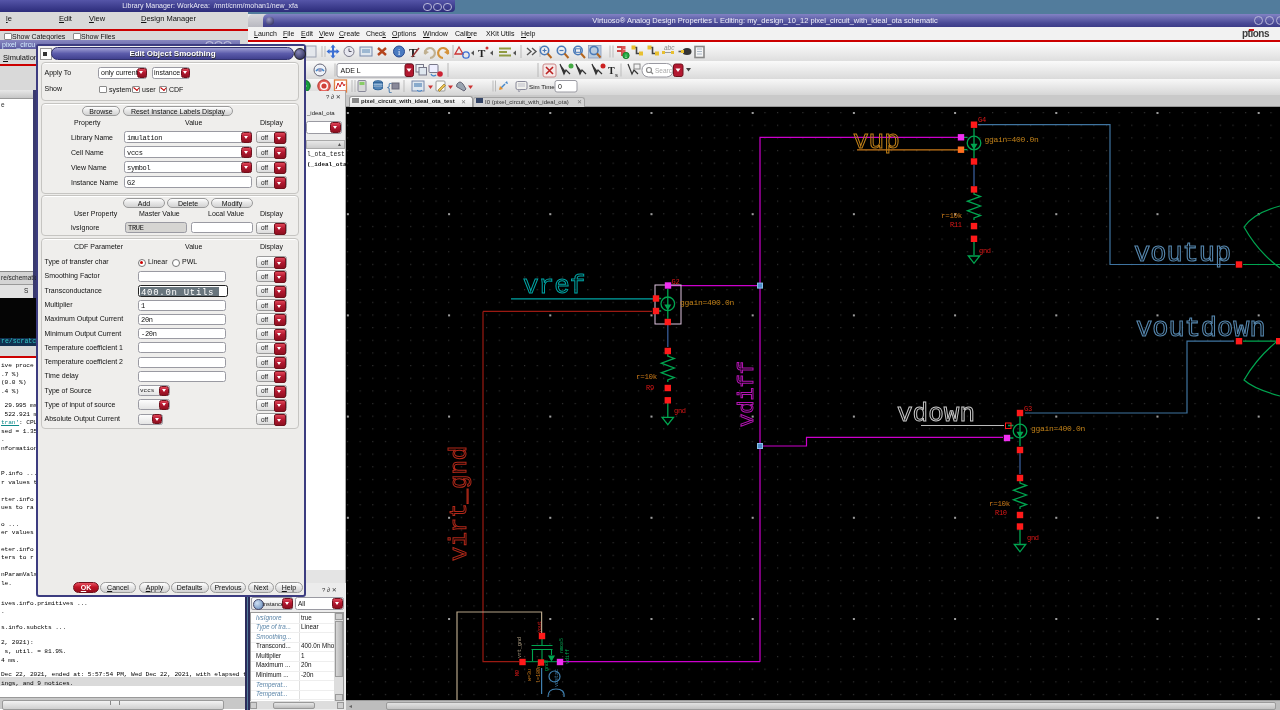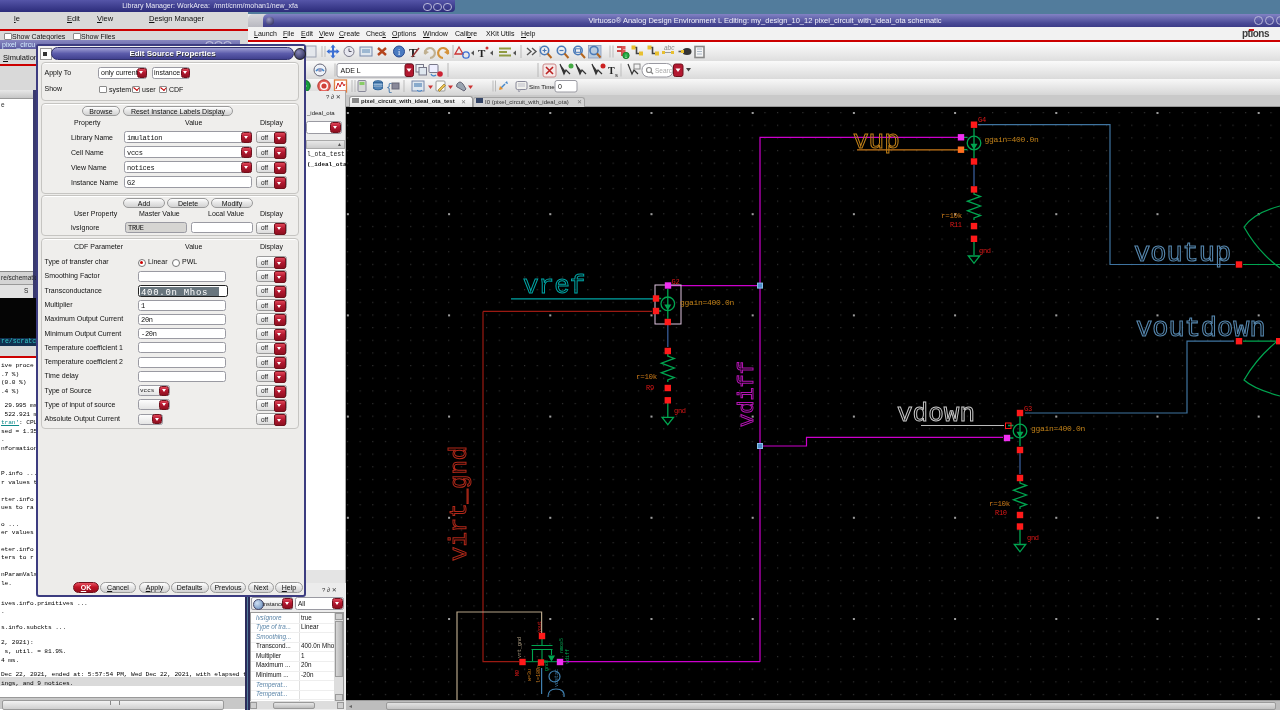--- a/index.html
+++ b/index.html
@@ -29,21 +29,21 @@
 </style></head>
 <body>
 
 <div class="ab" id="lm" style="left:0;top:0;width:455px;height:12px;background:linear-gradient(#5555a8,#2c2c7a);border-radius:0 0 4px 0;"></div>
 <div class="ab" style="left:80px;top:2px;width:260px;font-size:7px;color:#e8e8f4;text-align:center;white-space:nowrap;">Library Manager: WorkArea:&nbsp; /mnt/cnm/mohan1/new_xfa</div>
 <div class="ab" style="left:423px;top:2.5px;width:6.5px;height:6.5px;border:1px solid #b8b8d8;border-radius:50%;"></div>
 <div class="ab" style="left:433px;top:2.5px;width:6.5px;height:6.5px;border:1px solid #b8b8d8;border-radius:50%;"></div>
 <div class="ab" style="left:443px;top:2.5px;width:6.5px;height:6.5px;border:1px solid #b8b8d8;border-radius:50%;"></div>
 
 <div class="ab" style="left:0;top:12px;width:248px;height:32px;background:#d9d9d9;"></div>
-<div class="ab" style="left:12px;top:13.5px;width:248px;height:11px;font-size:7.5px;color:#111;">
+<div class="ab" style="left:4px;top:13.5px;width:248px;height:11px;font-size:7.5px;color:#111;">
  <span style="position:absolute;left:2px;"><u>l</u>e</span>
  <span style="position:absolute;left:55px;"><u>E</u>dit</span>
  <span style="position:absolute;left:85px;"><u>V</u>iew</span>
  <span style="position:absolute;left:137px;"><u>D</u>esign Manager</span>
  <span style="position:absolute;left:252px;"><u>H</u>elp</span>
 </div>
 <div class="ab" style="left:0;top:29px;width:248px;height:2px;background:#cc0000;"></div>
 <div class="cb" style="left:4px;top:32.5px;"></div>
 <div class="lbl" style="left:12px;top:32.5px;">Show Categories</div>
 <div class="cb" style="left:73px;top:32.5px;"></div>
@@ -106,21 +106,21 @@
 <div class="ab mtxt" style="left:1px;top:679.5px;">ings, and 9 notices.</div>
 <div class="ab" style="left:0;top:697px;width:245px;height:11px;background:#c8c8c8;border-top:1px solid #999;">
  <div class="ab" style="left:2px;top:1.5px;width:220px;height:8px;background:linear-gradient(#f2f2f2,#cfcfcf);border:1px solid #9a9a9a;border-radius:2px;"></div>
  <div class="ab" style="left:110px;top:3px;width:8px;height:4px;border-left:1px solid #888;border-right:1px solid #888;"></div>
 </div>
 
 <div class="ab" id="vw" style="left:248px;top:14px;width:1032px;height:696px;background:#ececec;"></div>
 <div class="ab" style="left:248px;top:14px;width:1032px;height:12.5px;background:linear-gradient(#d8d8dc,#b8b8c0);border-radius:5px 0 0 0;"></div>
 <div class="ab" style="left:263px;top:14px;width:1017px;height:12.5px;background:linear-gradient(#8282c4,#4a4a96 70%,#3c3c88);border-radius:5px 0 0 0;border-bottom:1px solid #26265e;"></div>
 <div class="ab" style="left:266px;top:16.5px;width:8px;height:8px;border-radius:50%;background:radial-gradient(circle at 35% 30%,#9a9ac8,#23234e);"></div>
-<div class="ab" style="left:500px;top:15.5px;width:530px;font-size:7.5px;color:#eeeef8;text-align:center;white-space:nowrap;">Virtuoso® Analog Design Environment L Editing: my_design_10_12 pixel_circuit_with_ideal_ota schematic</div>
+<div class="ab" style="left:500px;top:15.5px;width:530px;font-size:7.5px;color:#eeeef8;text-align:center;white-space:nowrap;">Virtuoso® Analog Design Properties L Editing: my_design_10_12 pixel_circuit_with_ideal_ota schematic</div>
 <div class="ab" style="left:1254px;top:16px;width:7px;height:7px;border:1px solid #b8b8d8;border-radius:50%;"></div>
 <div class="ab" style="left:1265px;top:16px;width:7px;height:7px;border:1px solid #b8b8d8;border-radius:50%;"></div>
 <div class="ab" style="left:1276px;top:16px;width:7px;height:7px;border:1px solid #b8b8d8;border-radius:50%;"></div>
 
 <div class="ab" style="left:248px;top:26.5px;width:1032px;height:13px;background:#f2f2f2;"></div>
 <div class="ab" style="left:248px;top:29.5px;width:1032px;height:11px;font-size:7px;color:#111;">
  <span style="position:absolute;left:6px;"><u>L</u>aunch</span>
  <span style="position:absolute;left:35px;"><u>F</u>ile</span>
  <span style="position:absolute;left:53px;"><u>E</u>dit</span>
  <span style="position:absolute;left:71px;"><u>V</u>iew</span>
@@ -536,21 +536,21 @@
  <div class="ab" style="left:2px;top:2px;font-size:5px;color:#666;">◄</div>
 </div>
 
 <div id="dialog" class="ab" style="left:36px;top:44px;width:270px;height:553px;background:#edecea;border:2px solid #3c3c80;border-radius:3px;box-sizing:border-box;">
 
 <div class="ab" style="left:0;top:0;width:266px;height:15px;background:#f2f1ef;"></div>
 <div class="ab" style="left:2px;top:1.5px;width:9.5px;height:10px;background:#fdfdfd;border:1px solid #999;">
       <div class="ab" style="left:2px;top:3px;width:4px;height:4px;background:#333;"></div>
     </div>
 <div class="ab" style="left:13px;top:1px;width:243px;height:12.5px;border-radius:6.5px;background:linear-gradient(#a0a0d4,#5c5cab 50%,#41418f);border:1px solid #32326e;box-sizing:border-box;"></div>
-<div class="ab" style="left:13px;top:2.5px;width:243px;font-size:8px;font-weight:bold;color:#fff;text-align:center;text-shadow:0.5px 0.5px 0 #333;">Edit Source Properties</div>
+<div class="ab" style="left:13px;top:2.5px;width:243px;font-size:8px;font-weight:bold;color:#fff;text-align:center;text-shadow:0.5px 0.5px 0 #333;">Edit Object Smoothing</div>
 <div class="ab" style="left:256px;top:1.5px;width:10px;height:10px;border-radius:50%;background:radial-gradient(circle at 35% 30%,#8888b8,#1c1c4a);border:0.5px solid #222;"></div>
 
 <div class="ab" style="left:3px;top:16px;width:256px;height:37px;background:#efeeec;border:1px solid #c6c5c2;border-radius:4px;box-shadow:inset 0 1px 0 #fff;"></div>
 <div class="lbl" style="left:6.5px;top:23px;">Apply To</div>
 <div class="fld" style="left:60px;top:20.5px;width:49px;height:12px;"></div>
 <div class="lbl" style="left:63px;top:23px;">only current</div>
 <div class="rbtn" style="left:99px;top:21.5px;width:9.5px;height:10px;"></div>
 <div class="fld" style="left:113.5px;top:20.5px;width:38.5px;height:12px;"></div>
 <div class="lbl" style="left:116px;top:23px;">instance</div>
 <div class="rbtn" style="left:142.5px;top:21.5px;width:9.5px;height:10px;"></div>
@@ -579,21 +579,21 @@
 <div class="lbl" style="left:33px;top:103px;">Cell Name</div>
 <div class="fld" style="left:85.5px;top:100px;width:128.5px;height:12px;"></div>
 <div class="mlbl" style="left:89px;top:102.5px;">vccs</div>
 <div class="rbtn" style="left:202.5px;top:100.5px;width:11px;height:11px;"></div>
 <div class="off" style="left:218px;top:100px;">
       <i>off</i>
       <b></b>
     </div>
 <div class="lbl" style="left:33px;top:118px;">View Name</div>
 <div class="fld" style="left:85.5px;top:115px;width:128.5px;height:12px;"></div>
-<div class="mlbl" style="left:89px;top:117.5px;">notices</div>
+<div class="mlbl" style="left:89px;top:117.5px;">symbol</div>
 <div class="rbtn" style="left:202.5px;top:115.5px;width:11px;height:11px;"></div>
 <div class="off" style="left:218px;top:115px;">
       <i>off</i>
       <b></b>
     </div>
 <div class="lbl" style="left:33px;top:133px;">Instance Name</div>
 <div class="fld" style="left:85.5px;top:130px;width:128.5px;height:12px;"></div>
 <div class="mlbl" style="left:89px;top:132.5px;">G2</div>
 <div class="off" style="left:218px;top:130px;">
       <i>off</i>
@@ -636,21 +636,21 @@
 <div class="lbl" style="left:6.5px;top:226.3px;">Smoothing Factor</div>
 <div class="fld" style="left:100px;top:224.8px;width:88px;height:11px;"></div>
 <div class="off" style="left:218px;top:224.3px;">
         <i>off</i>
         <b></b>
       </div>
 
 <div class="lbl" style="left:6.5px;top:240.6px;">Transconductance</div>
 <div class="fld" style="left:100px;top:239.1px;width:90px;height:12px;border:1.2px solid #222;"></div>
 <div class="ab" style="left:102px;top:240.6px;width:79px;height:9px;background:#68757d;"></div>
-<div class="ab mono" style="left:103px;top:241.6px;font-size:9px;letter-spacing:0.7px;color:#fff;white-space:nowrap;">400.0n Mhos</div>
+<div class="ab mono" style="left:103px;top:241.6px;font-size:9px;letter-spacing:0.7px;color:#fff;white-space:nowrap;">400.0n Utils</div>
 <div class="off" style="left:218px;top:238.6px;">
         <i>off</i>
         <b></b>
       </div>
 
 <div class="lbl" style="left:6.5px;top:255px;">Multiplier</div>
 <div class="fld" style="left:100px;top:253.5px;width:88px;height:11px;"></div>
 <div class="mlbl" style="left:103px;top:255.5px;">1</div>
 <div class="off" style="left:218px;top:253px;">
         <i>off</i>

